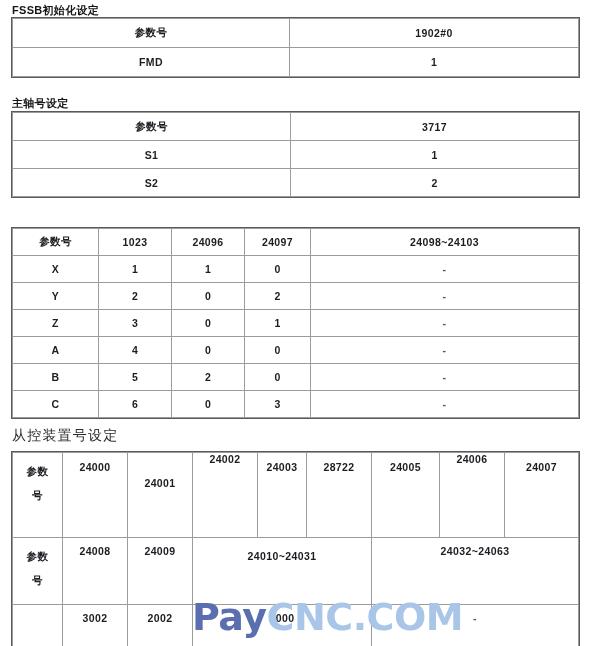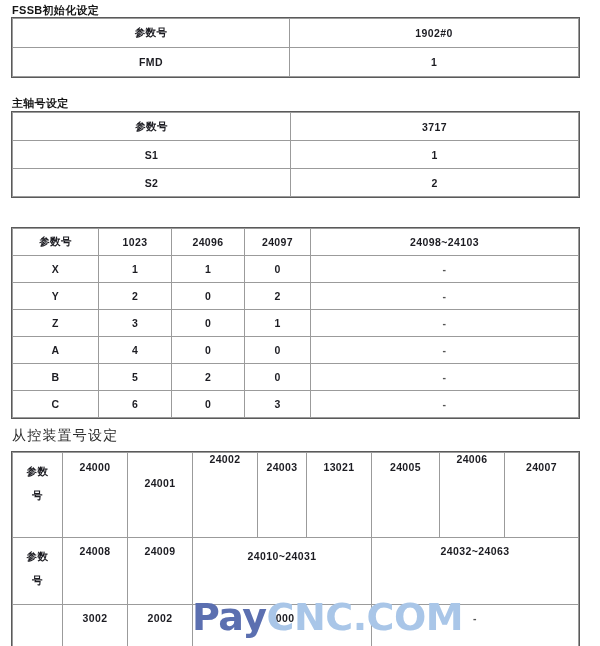--- a/index.html
+++ b/index.html
@@ -213,21 +213,21 @@
 
       <tr>
         <td class="cell-2line" style="height: 60px; vertical-align: top; padding-top: 6px; line-height: 24px;">
             <div>参数</div>
             <div>号</div>
           </td>
         <td style="height:60px; vertical-align:top; padding-top:8px">24000</td>
         <td style="height:60px; vertical-align:top; padding-top:24px">24001</td>
         <td style="height:60px; vertical-align:top; ">24002</td>
         <td style="height:60px; vertical-align:top; padding-top:8px">24003</td>
-        <td style="height:60px; vertical-align:top; padding-top:8px">13021</td>
+        <td style="height:60px; vertical-align:top; padding-top:8px">28722</td>
         <td style="height:60px; vertical-align:top; padding-top:8px">24005</td>
         <td style="height:60px; vertical-align:top; padding-top:0">24006</td>
         <td style="height:60px; vertical-align:top; padding-top:8px">24007</td>
       </tr>
 
 
       <tr>
         <td class="cell-2line" style="height: 54px; vertical-align: top; padding-top: 6px; line-height: 24px;">
             <div>参数</div>
             <div>号</div>

